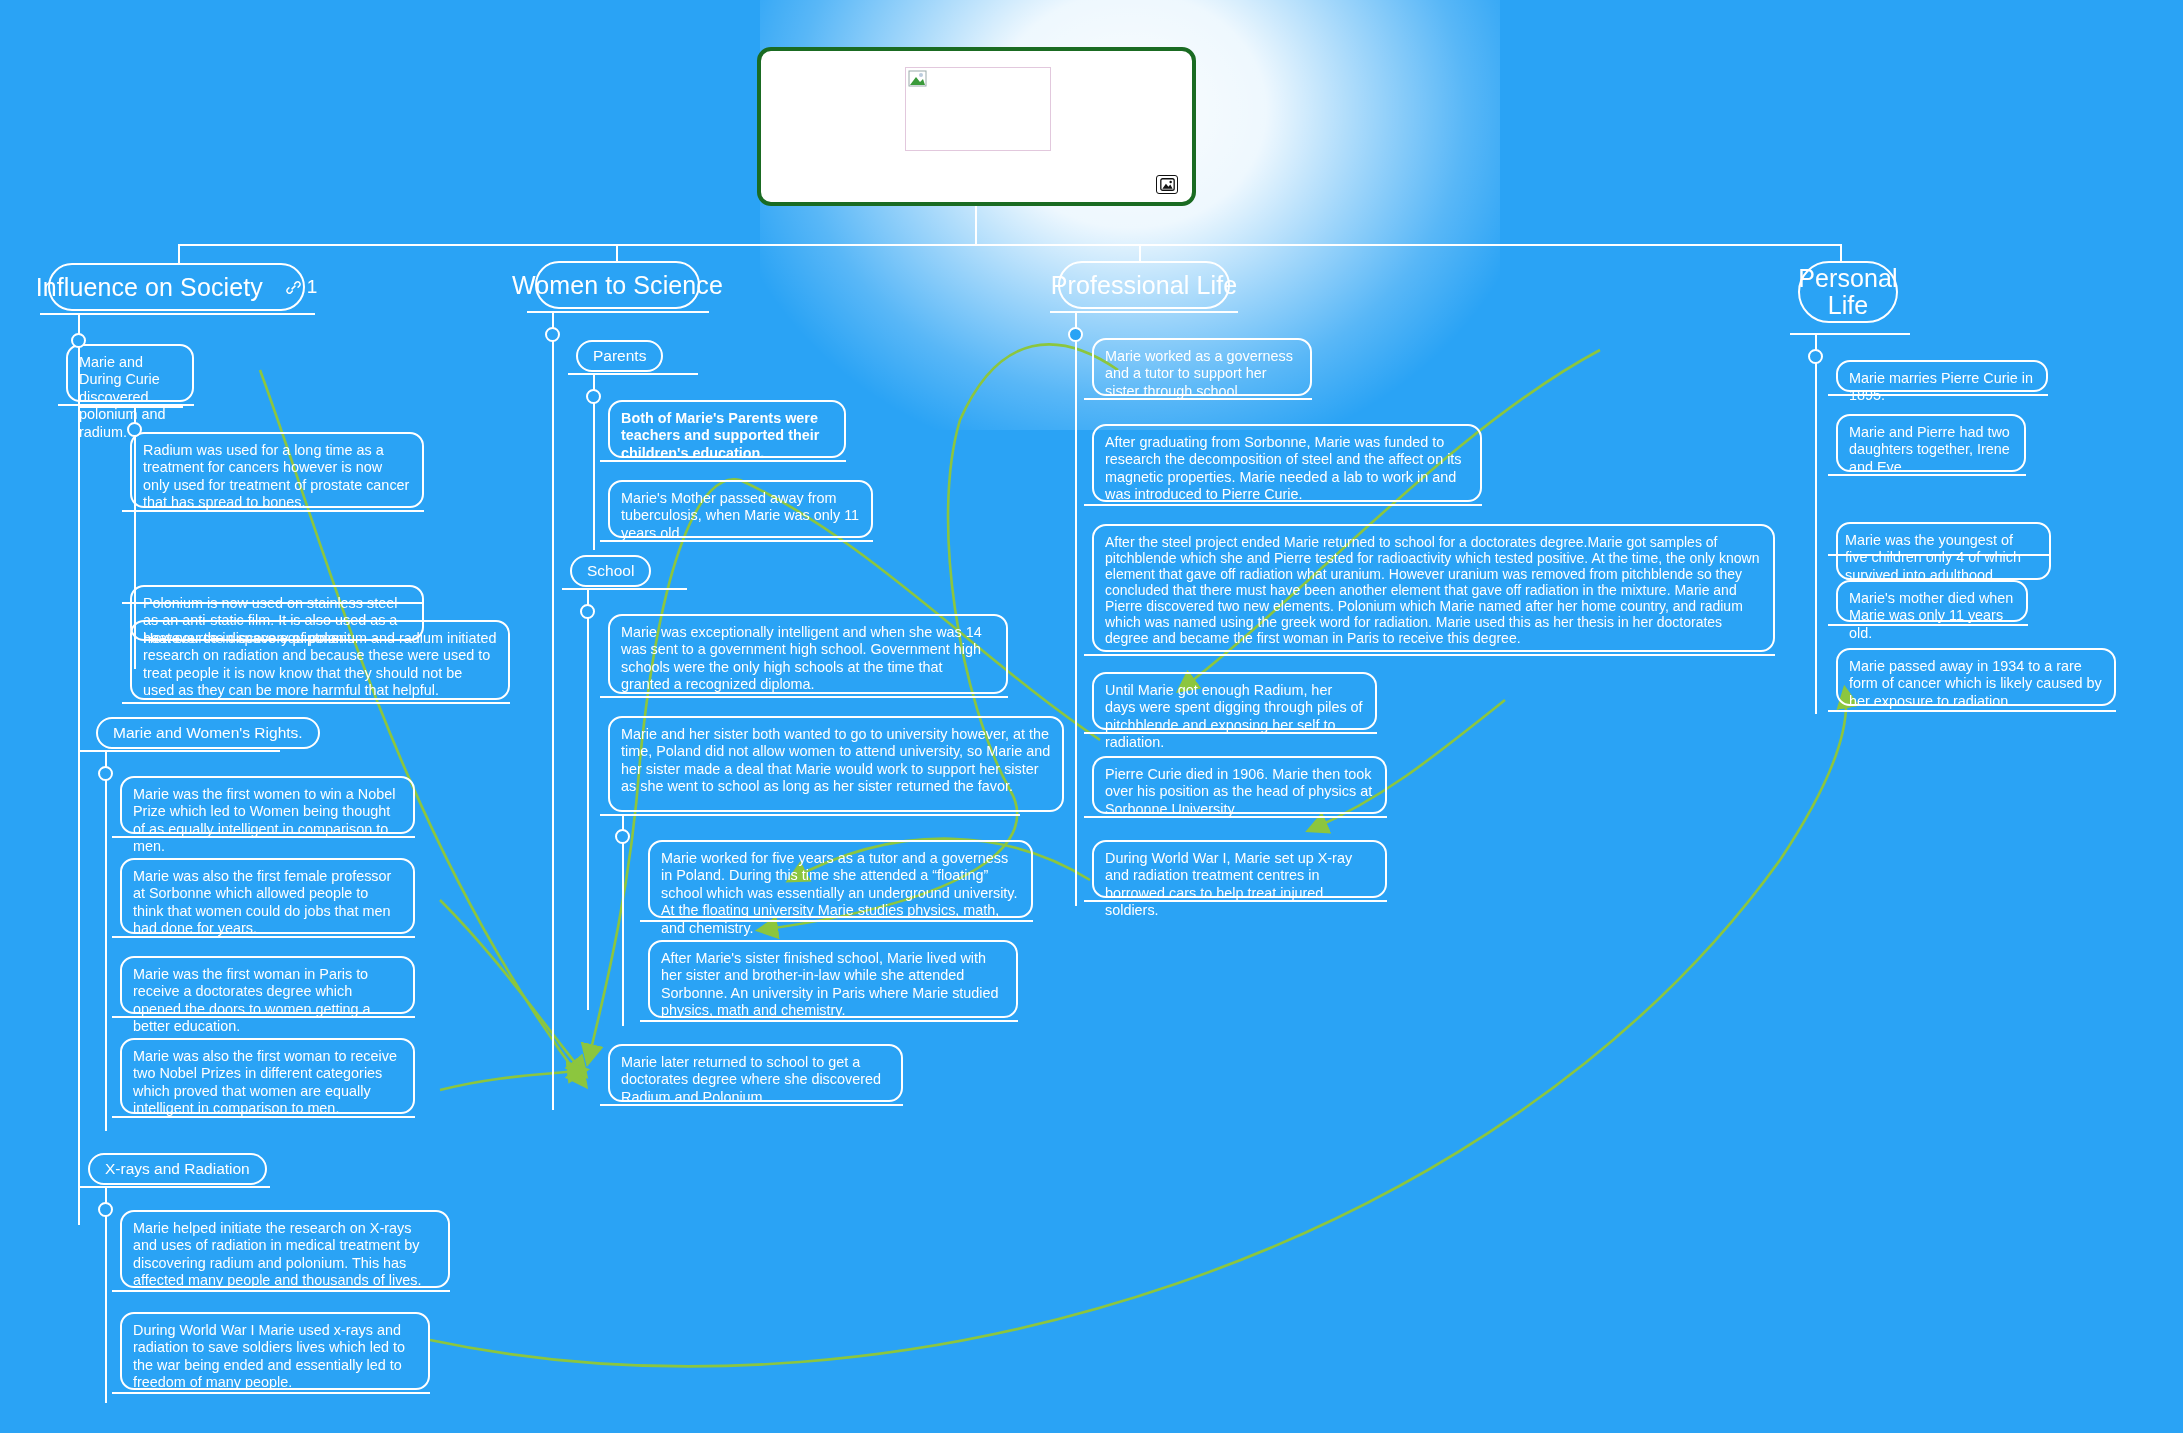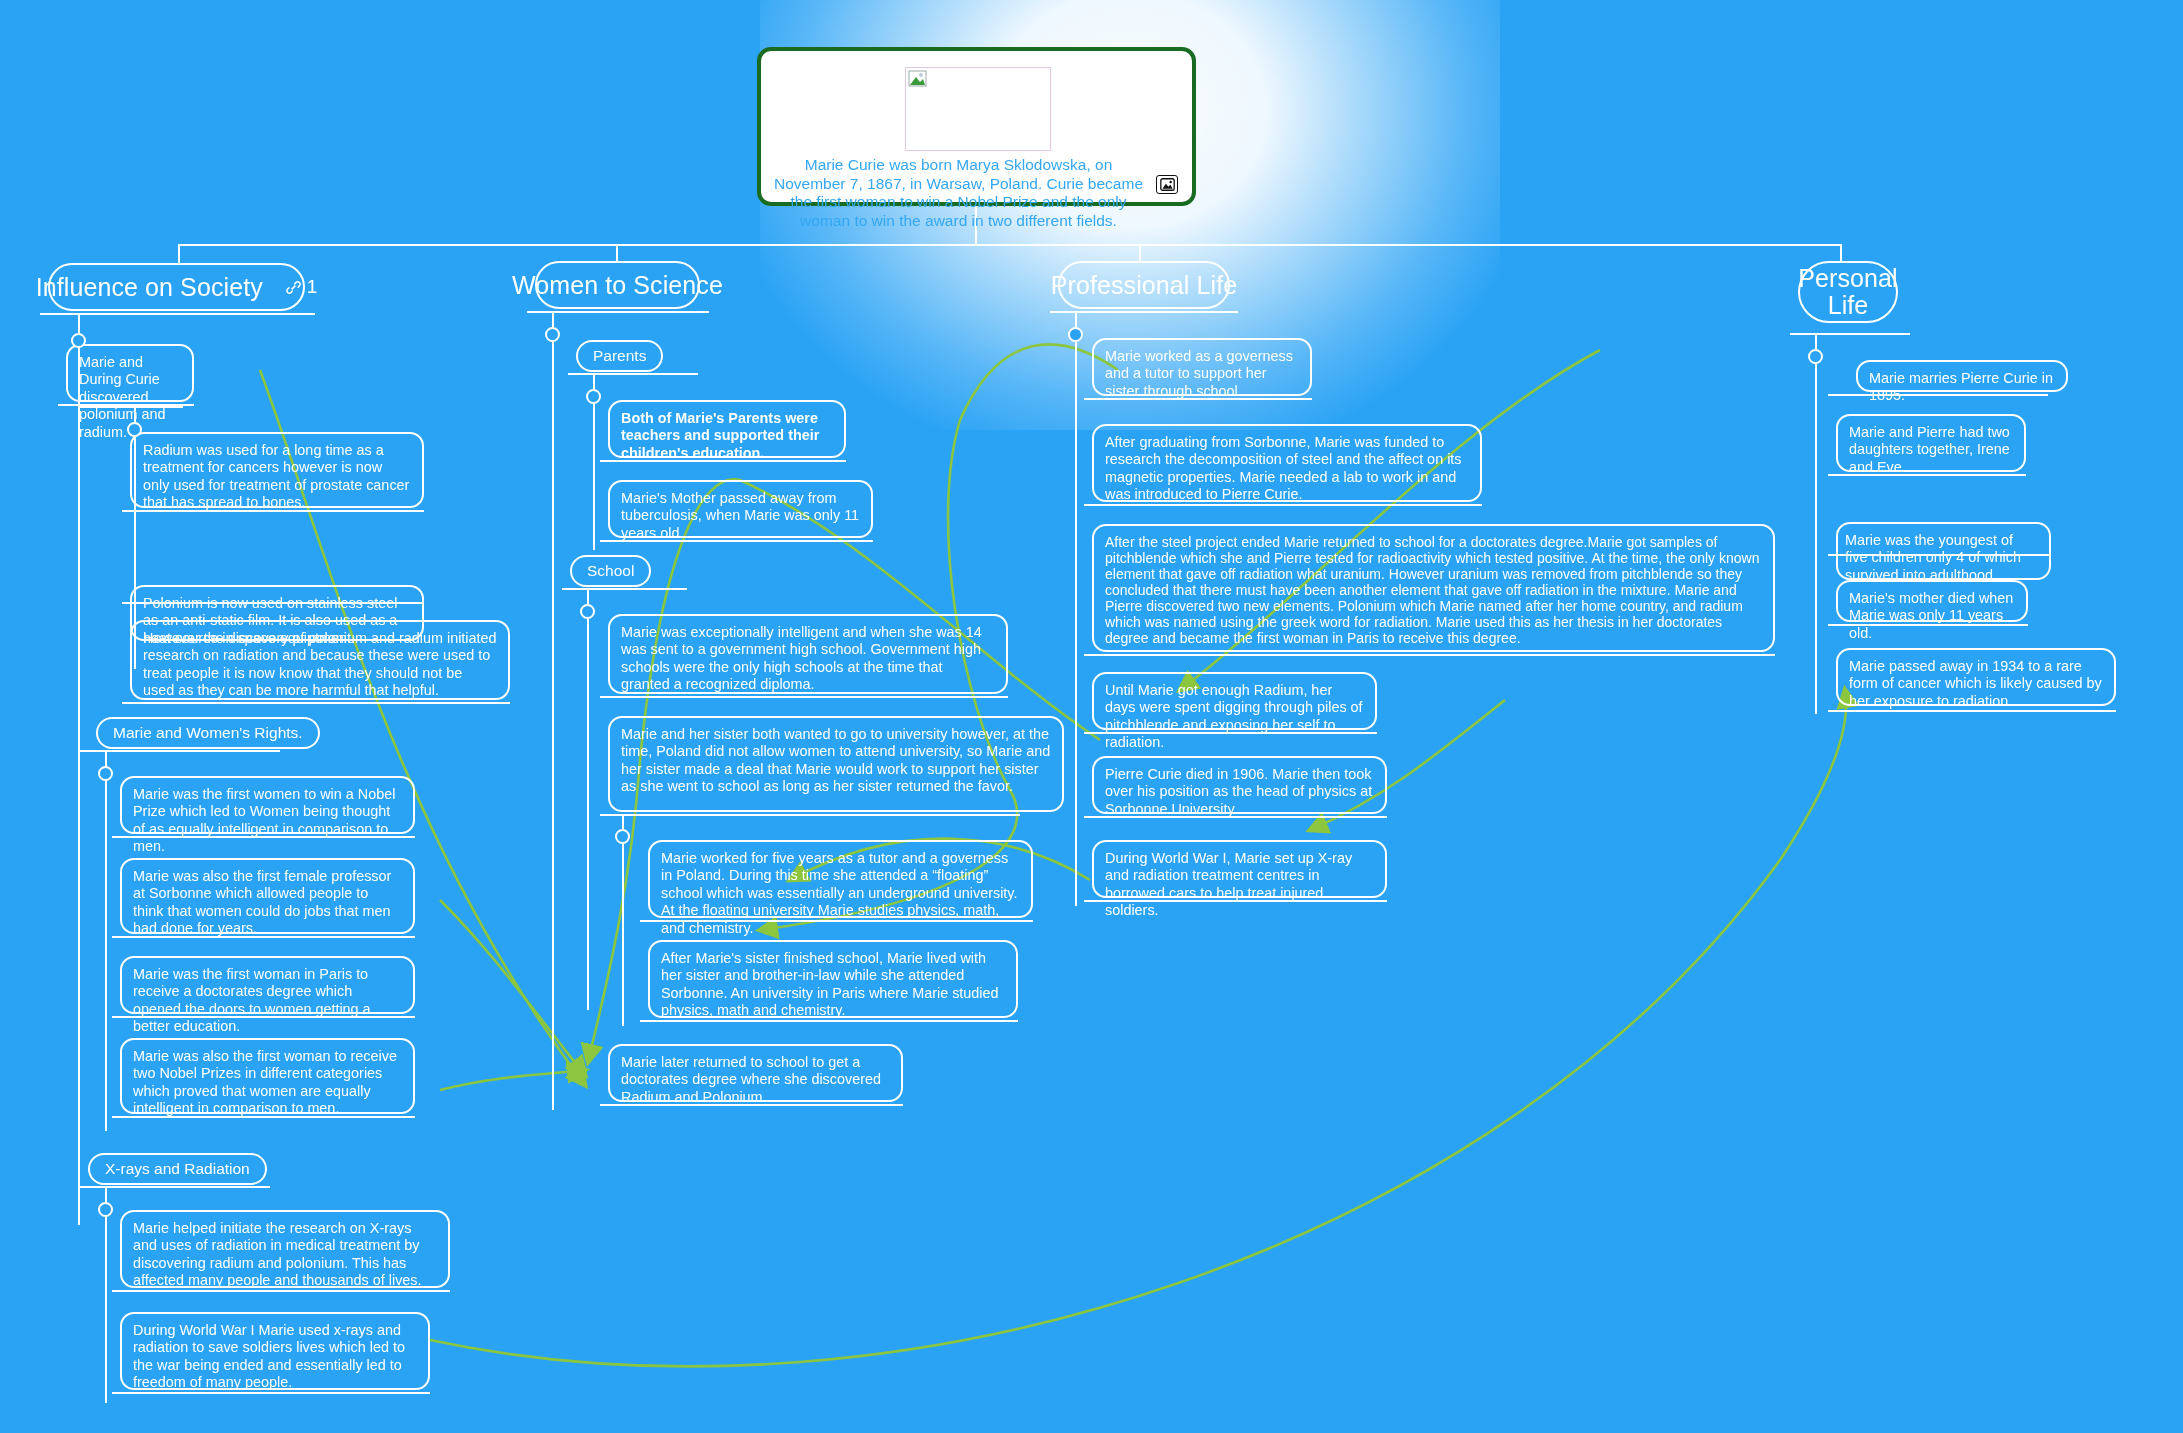--- a/index.html
+++ b/index.html
@@ -137,21 +137,20 @@
 <div class="root-node">
   <div class="root-img-frame">
     <div class="broken-img">
       <svg width="20" height="18" viewBox="0 0 20 18">
         <rect x="1" y="1" width="17" height="15" fill="#fff" stroke="#9aa" stroke-width="1"></rect>
         <polygon points="2,15 8,7 12,12 15,9 17,15" fill="#3a9a3a"></polygon>
         <circle cx="13" cy="5" r="2" fill="#bcd"></circle>
       </svg>
     </div>
   </div>
-  <div class="root-text">Marie Curie was born Marya Sklodowska, on November 7, 1867, in Warsaw, Poland. Curie became the first woman to win a Nobel Prize and the only woman to win the award in two different fields.</div>
   <div class="root-badge">
     <svg width="15" height="13" viewBox="0 0 16 14">
       <rect x="0.8" y="0.8" width="14.4" height="12.4" rx="2" fill="none" stroke="#111" stroke-width="1.4"></rect>
       <polygon points="2.5,11.5 6.3,6.2 9,9.3 11,7 13.5,11.5" fill="#111"></polygon>
       <circle cx="11.4" cy="4.3" r="1.3" fill="#111"></circle>
     </svg>
   </div>
 </div>
 
 <div id="canvas">
@@ -320,21 +319,21 @@
 <div class="underline" style="left:1084px; top:900px; width:303px;"></div>
 
 <div class="branch-head two-line" style="left:1798px; top:261px; width:100px; height:62px; padding:4px 14px;">
   <span class="bh-label">Personal Life</span>
 </div>
 <div class="underline" style="left:1790px; top:333px; width:120px;"></div>
 <div class="conn v" style="left:1815px; top:333px; height:22px;"></div>
 <div class="knob" style="left:1808px; top:349px;"></div>
 <div class="conn v" style="left:1815px; top:356px; height:358px;"></div>
 
-<div class="card" style="left:1836px; top:360px; width:212px; height:32px;margin-left:20px;">Marie marries Pierre Curie in 1895.</div>
+<div class="card" style="left:1836px; top:360px; width:212px; height:32px;">Marie marries Pierre Curie in 1895.</div>
 <div class="underline" style="left:1828px; top:394px; width:220px;"></div>
 
 <div class="card" style="left:1836px; top:414px; width:190px; height:58px;">Marie and Pierre had two daughters together, Irene and Eve.</div>
 <div class="underline" style="left:1828px; top:474px; width:198px;"></div>
 
 <div class="card" style="left:1836px; top:522px; width:215px; height:58px;padding-left:7px;">Marie was the youngest of five children only 4 of which survived into adulthood.</div>
 <div class="underline" style="left:1828px; top:554px; width:223px;"></div>
 
 <div class="card" style="left:1836px; top:580px; width:192px; height:42px;">Marie's mother died when Marie was only 11 years old.</div>
 <div class="underline" style="left:1828px; top:624px; width:200px;"></div>

